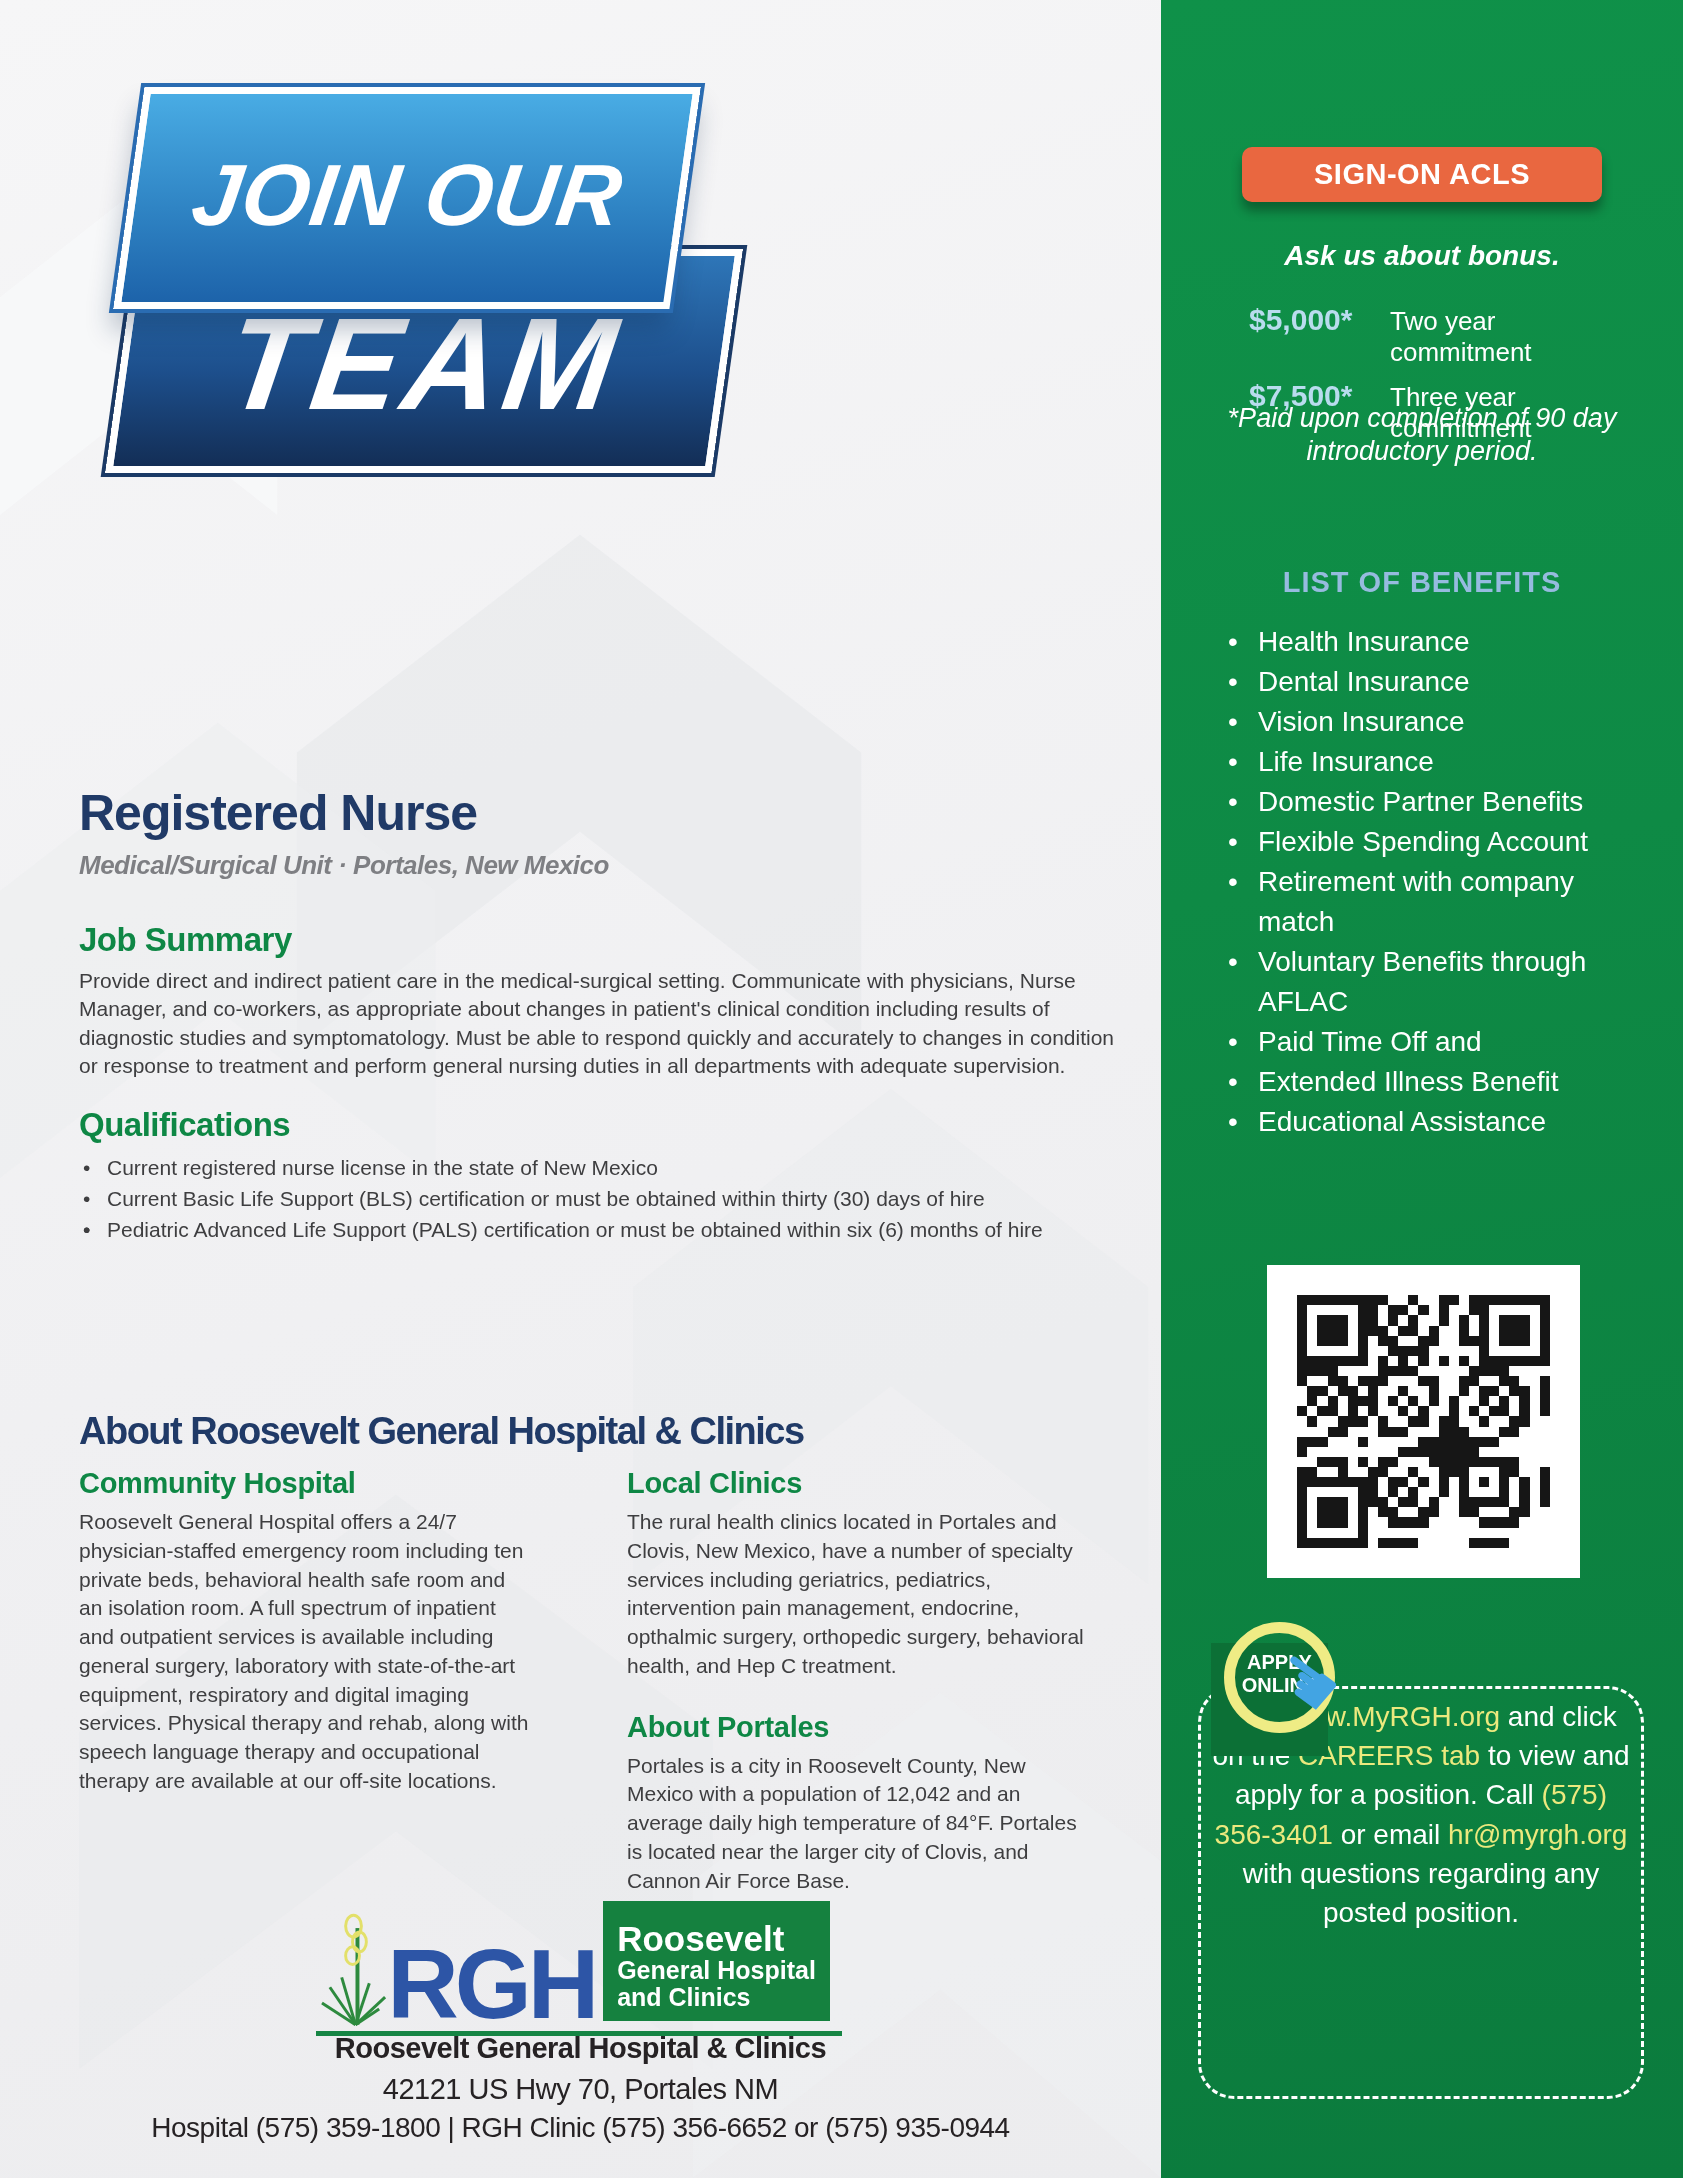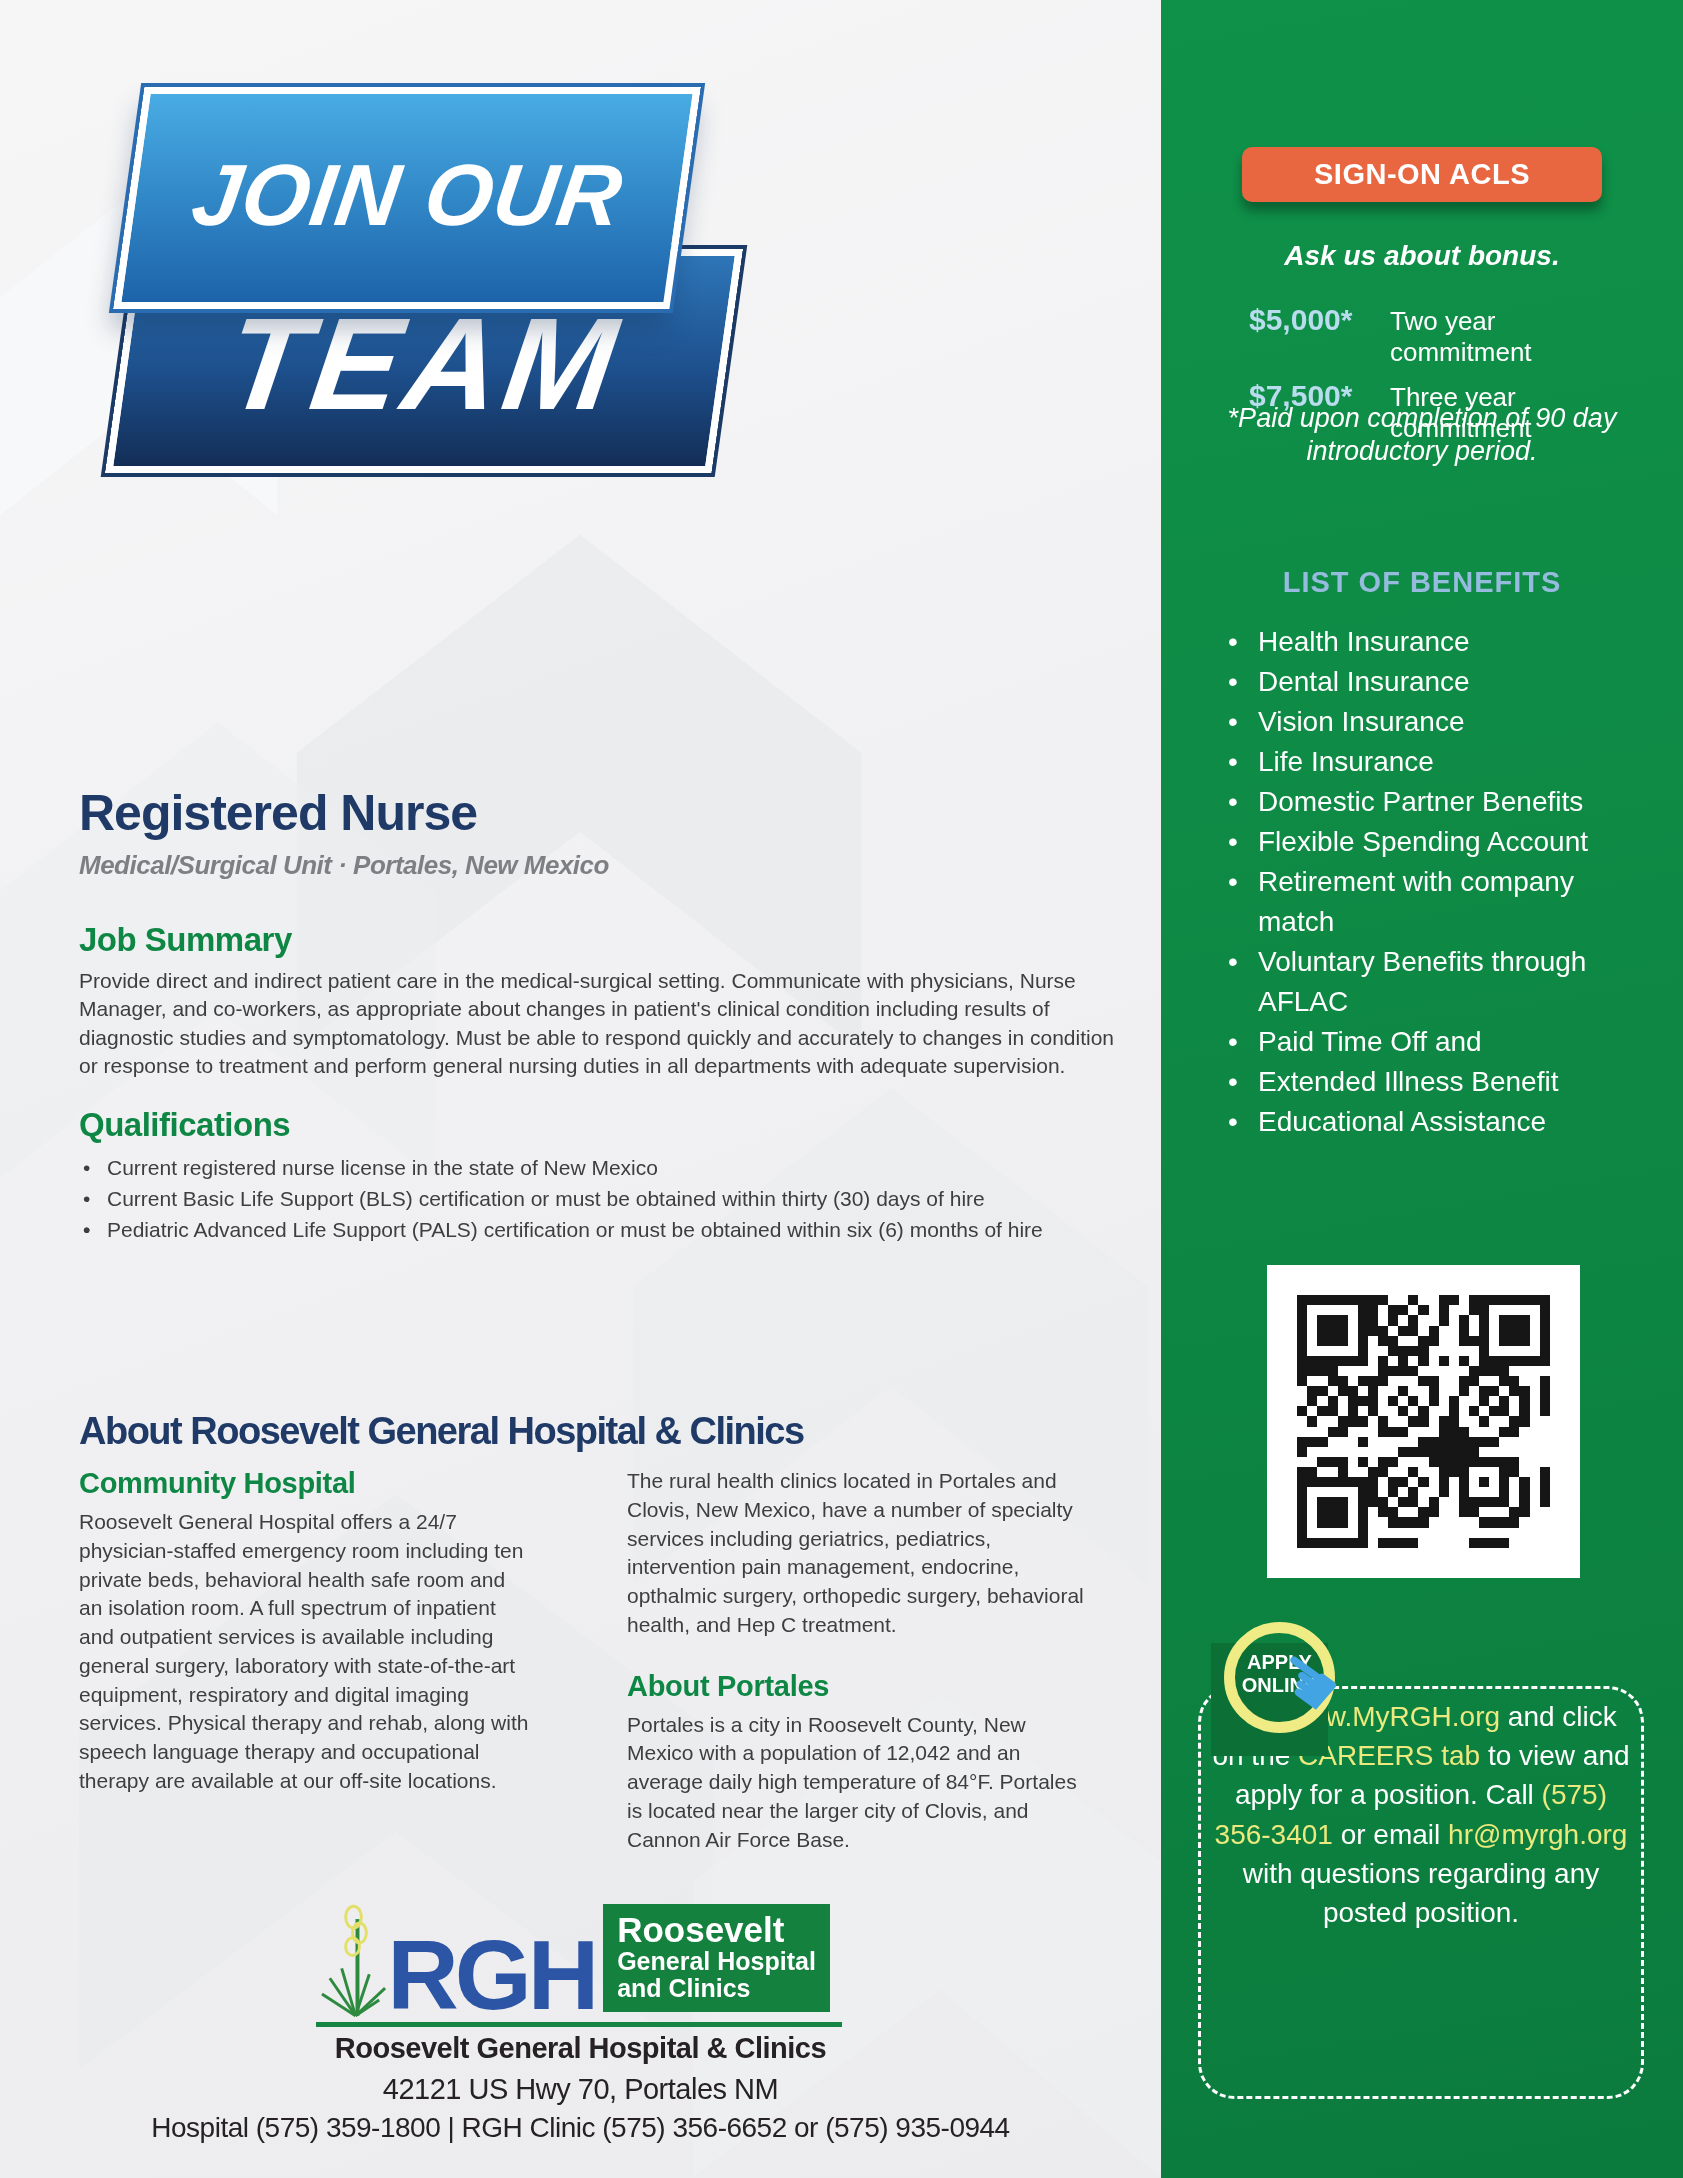--- a/index.html
+++ b/index.html
@@ -59,21 +59,21 @@
   .cols { display:flex; gap:95px; margin-top:14px; }
   .col1 { width:453px; } .col2 { width:460px; }
   .col-h { font-size:29px; font-weight:700; color:#0e8745; letter-spacing:-0.3px; margin-bottom:8px; }
   .col-p { font-size:21px; color:#3e3e40; line-height:1.37; }
   .portales-h { margin-top:30px; }
 
   
   .logo-wrap { position:absolute; left:79px; top:1901px; width:1000px; display:flex; justify-content:center; z-index:4; }
   .logo-row { display:flex; align-items:flex-end; border-bottom:5px solid #168544; padding:0 12px 8px 4px; }
   .rgh-letters { font-size:99px; font-weight:800; color:#2d55a6; line-height:0.8; letter-spacing:-4px; }
-  .logo-box { background:#15813f; color:#fff; padding:8px 14px 10px; margin-left:8px; margin-bottom:2px; }
+  .logo-box { background:#15813f; color:#fff; padding:20px 14px 10px; margin-left:8px; margin-bottom:2px; }
   .lb1 { font-size:35px; font-weight:700; line-height:1.02; }
   .lb2, .lb3 { font-size:25px; font-weight:700; line-height:1.08; }
   .yucca { margin-right:-4px; margin-bottom:-4px; }
 
   
   .footer { position:absolute; left:0; top:2032px; width:1161px; text-align:center; color:#262224; z-index:4; }
   .f-name { font-size:29px; font-weight:700; letter-spacing:-0.5px; }
   .f-addr { font-size:29px; margin-top:8px; letter-spacing:-0.5px; }
   .f-phones { font-size:28px; margin-top:6px; letter-spacing:-0.5px; }
 
@@ -159,20 +159,21 @@
   </div>
 
   <div class="about">
     <div class="about-h">About Roosevelt General Hospital &amp; Clinics</div>
     <div class="cols">
       <div class="col1">
         <div class="col-h">Community Hospital</div>
         <p class="col-p">Roosevelt General Hospital offers a 24/7 physician-staffed emergency room including ten private beds, behavioral health safe room and an isolation room.  A full spectrum of inpatient and outpatient services is available including general surgery, laboratory with state-of-the-art equipment, respiratory and digital imaging services. Physical therapy and rehab, along with speech language therapy and occupational therapy are available at our off-site locations.</p>
       </div>
       <div class="col2">
+        <div class="col-h">Local Clinics</div>
         <p class="col-p">The rural health clinics located in Portales and Clovis, New Mexico, have a number of specialty services including geriatrics, pediatrics, intervention pain management, endocrine, opthalmic surgery, orthopedic surgery, behavioral health, and Hep C treatment.</p>
         <div class="col-h portales-h">About Portales</div>
         <p class="col-p">Portales is a city in Roosevelt County, New Mexico with a population of 12,042 and an average daily high temperature of 84°F. Portales is located near the larger city of Clovis, and Cannon Air Force Base.</p>
       </div>
     </div>
   </div>
 
   <div class="logo-wrap">
     <div class="logo-row">
       <svg class="yucca" width="71" height="117" viewBox="0 0 72 118">

